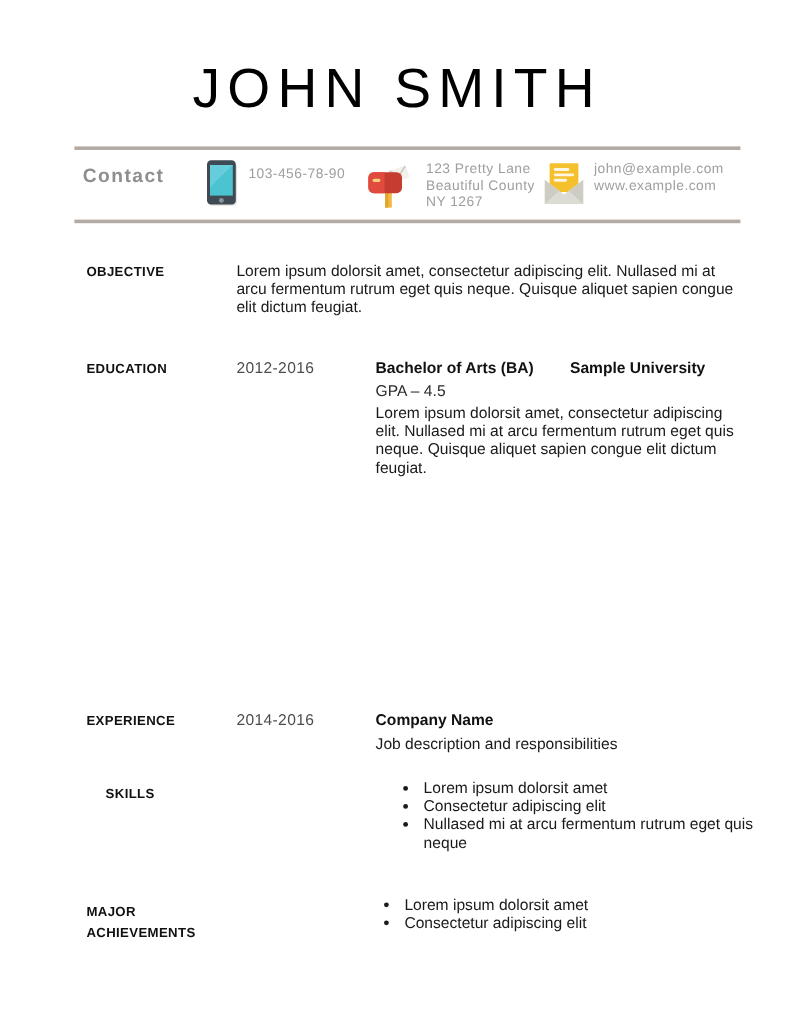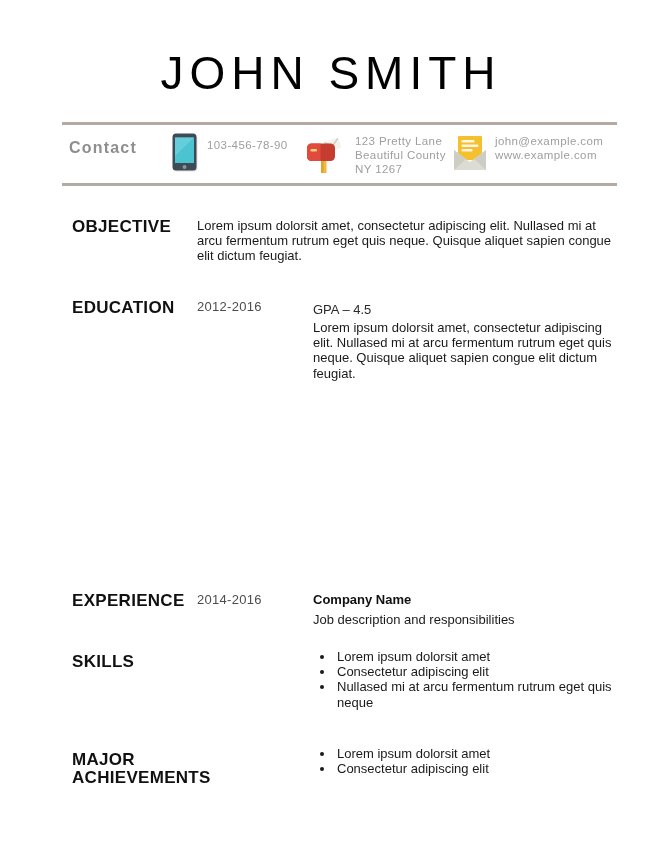--- a/index.html
+++ b/index.html
@@ -63,26 +63,26 @@
     left: 72px;
     width: 545px;
     display: grid;
     grid-template-columns: 125px 116px 1fr;
     align-items: start;
   }
   .sec-objective    { top: 218px; }
   .sec-education    { top: 299px; }
   .sec-coursework   { top: 433px; }
   .sec-experience   { top: 592px; }
-  .sec-skills       { top: 649px; }
+  .sec-skills       { top: 649px; margin-left: 16px; }
   .sec-achievements { top: 746px; }
 
   .section-heading {
     grid-column: 1;
-    font-size: 17px;
+    font-size: 11px;
     font-weight: bold;
     color: #111111;
     letter-spacing: 0.3px;
     line-height: 18px;
   }
   .sec-skills .section-heading { margin-top: 4px; }
   .sec-achievements .section-heading { margin-top: 5px; }
 
   .date-col {
     grid-column: 2;
@@ -181,20 +181,24 @@
 
   <div class="section sec-objective">
     <div class="section-heading">OBJECTIVE</div>
     <div class="body-text span-col">Lorem ipsum dolorsit amet, consectetur adipiscing elit. Nullased mi at arcu fermentum rutrum eget quis neque. Quisque aliquet sapien congue elit dictum feugiat.</div>
   </div>
 
   <div class="section sec-education">
     <div class="section-heading">EDUCATION</div>
     <div class="date-col">2012-2016</div>
     <div class="details-col">
+      <div class="bold-line degree-row">
+        <span class="degree-name">Bachelor of Arts (BA)</span>
+        <span>Sample University</span>
+      </div>
       <div class="gpa-line">GPA – 4.5</div>
       <div class="body-text edu-desc">Lorem ipsum dolorsit amet, consectetur adipiscing elit. Nullased mi at arcu fermentum rutrum eget quis neque. Quisque aliquet sapien congue elit dictum feugiat.</div>
     </div>
   </div>
 
 
   <div class="section sec-experience">
     <div class="section-heading">EXPERIENCE</div>
     <div class="date-col">2014-2016</div>
     <div class="details-col">

